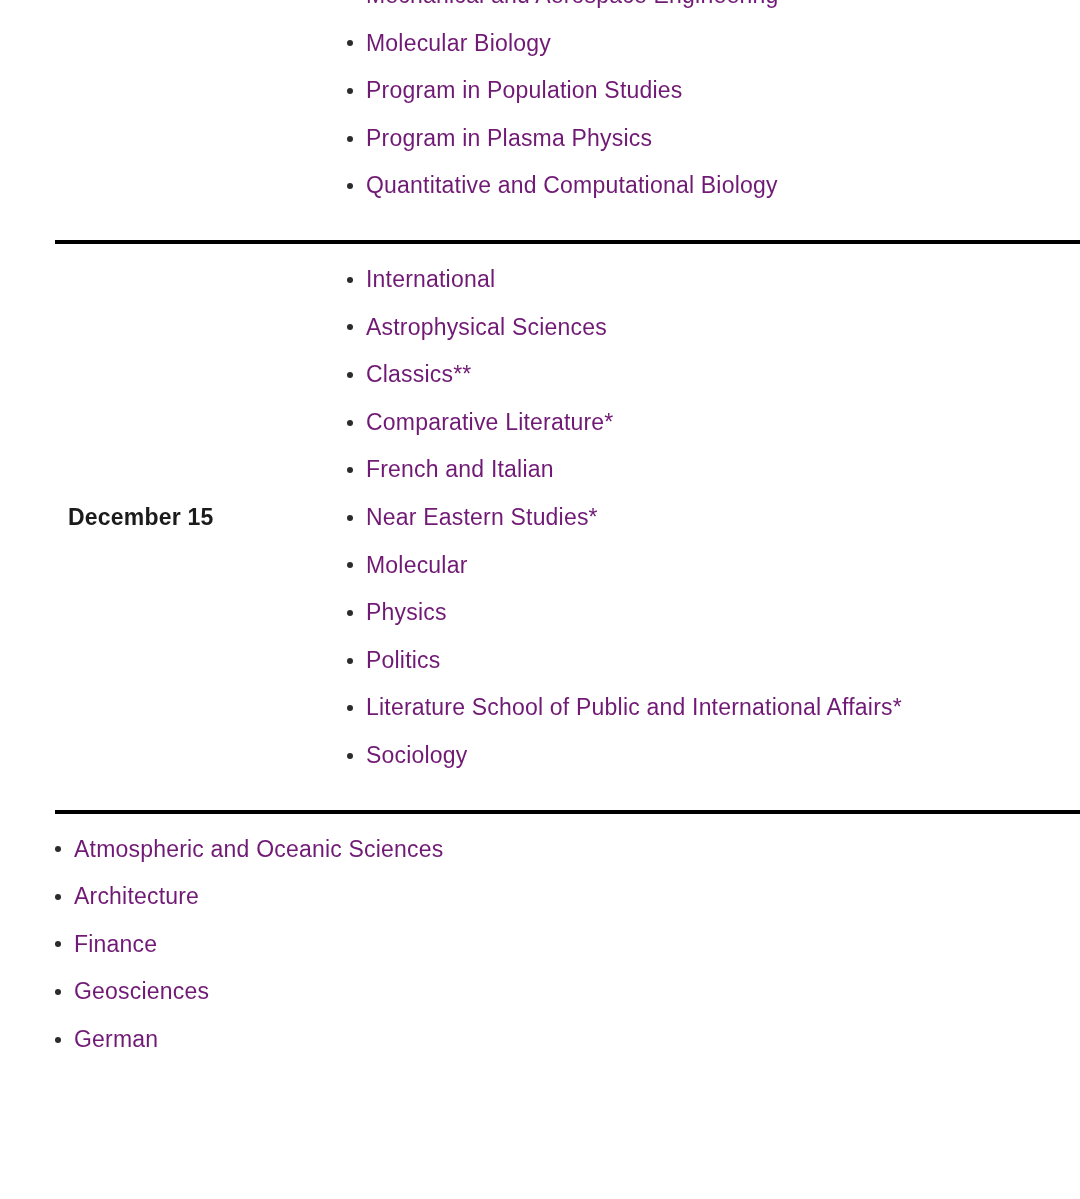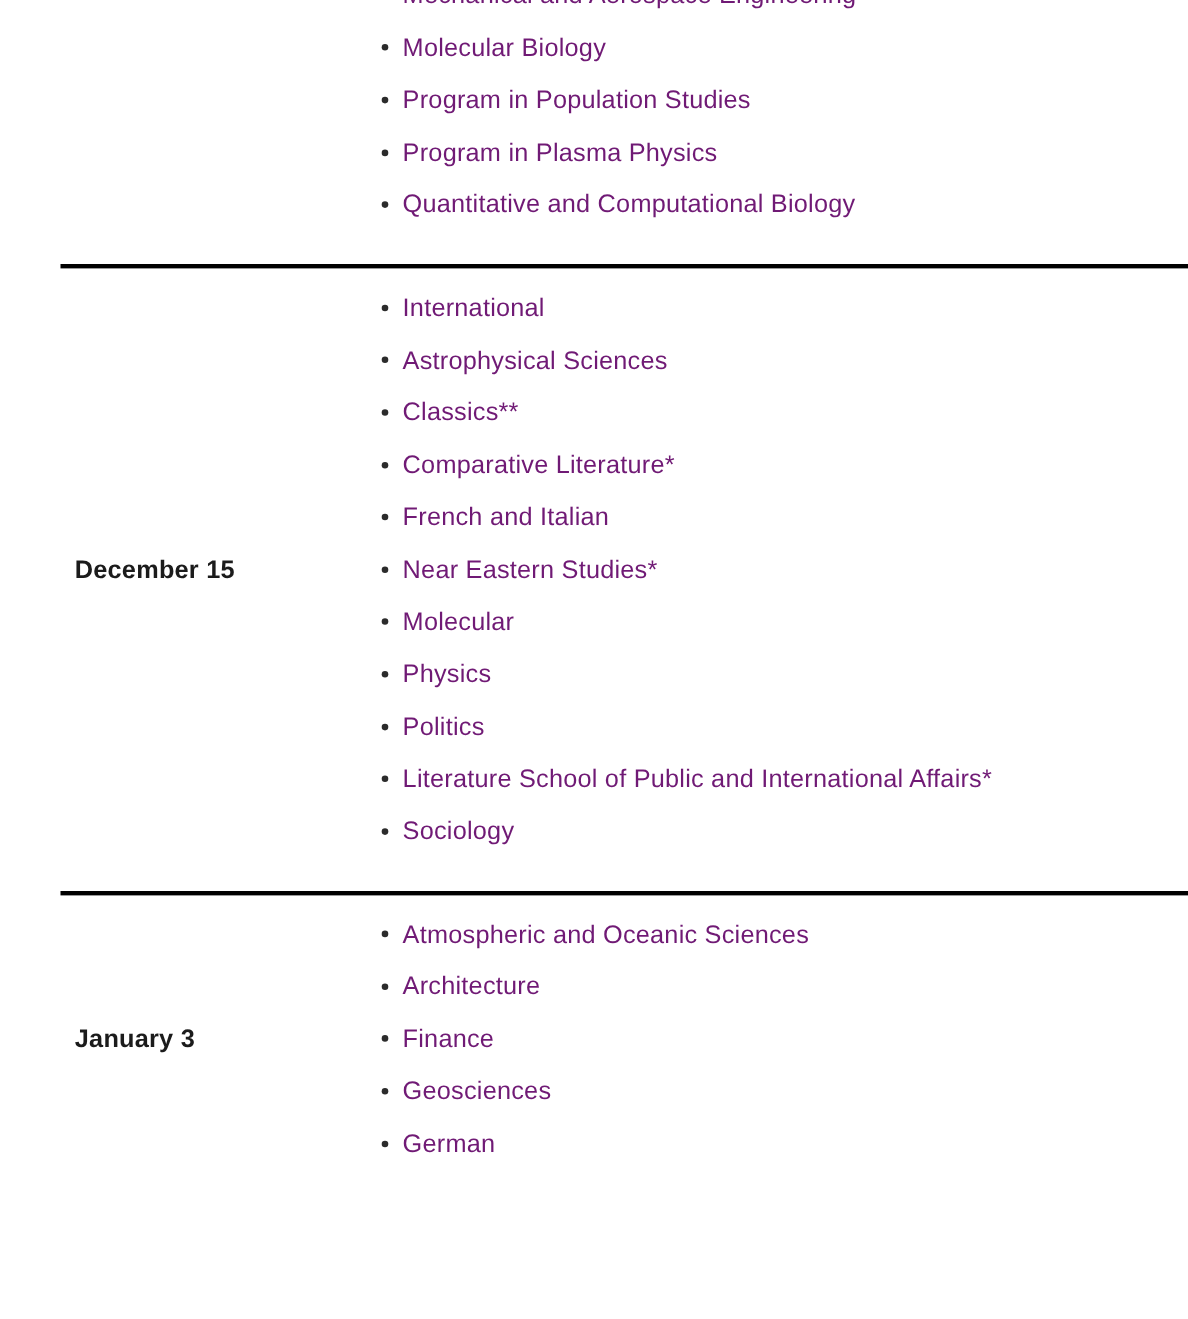--- a/index.html
+++ b/index.html
@@ -101,23 +101,20 @@
       <li class="program-item">Near Eastern Studies*</li>
       <li class="program-item">Molecular</li>
       <li class="program-item">Physics</li>
       <li class="program-item">Politics</li>
       <li class="program-item">Literature School of Public and International Affairs*</li>
       <li class="program-item">Sociology</li>
     </ul>
   </section>
 
   <section class="deadline-row">
-    <div class="date-col">
-      <h3 class="date-heading">January 3</h3>
-    </div>
     <ul class="program-list">
       <li class="program-item">Atmospheric and Oceanic Sciences</li>
       <li class="program-item">Architecture</li>
       <li class="program-item">Finance</li>
       <li class="program-item">Geosciences</li>
       <li class="program-item">German</li>
     </ul>
   </section>
 
 </div>

